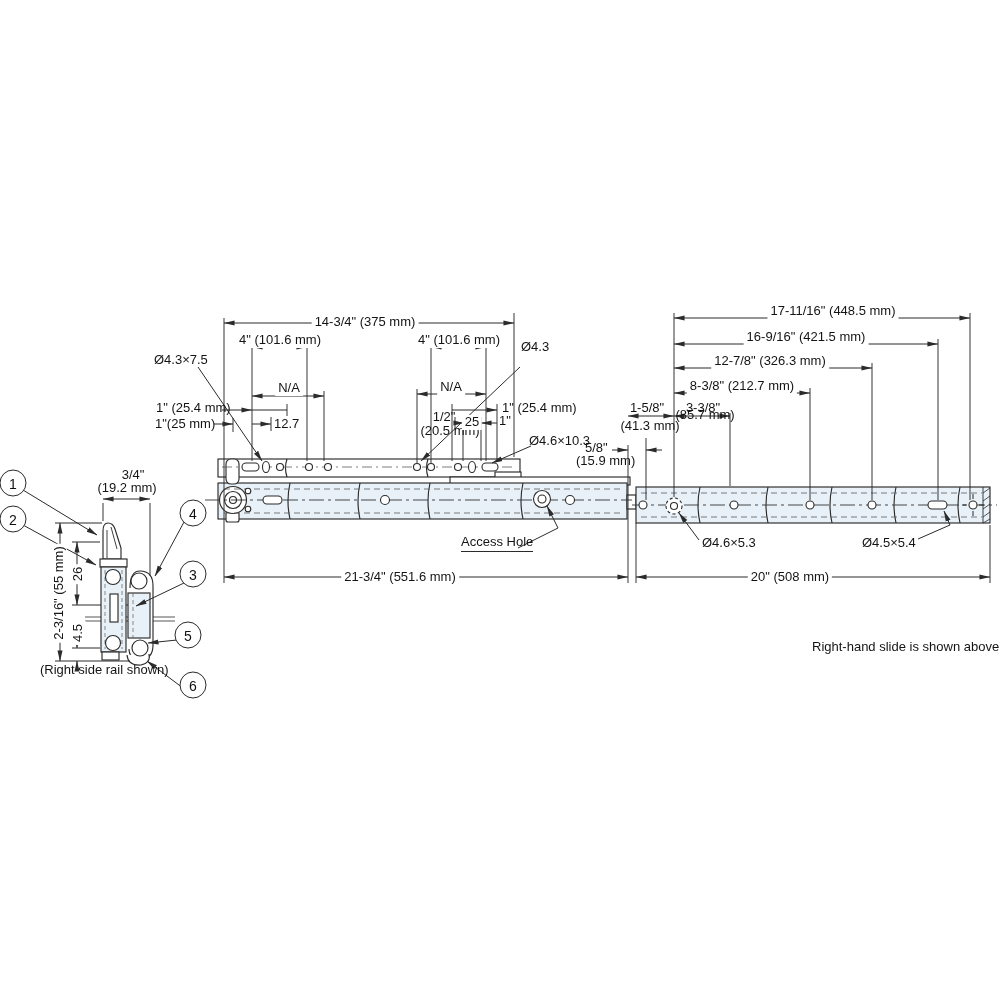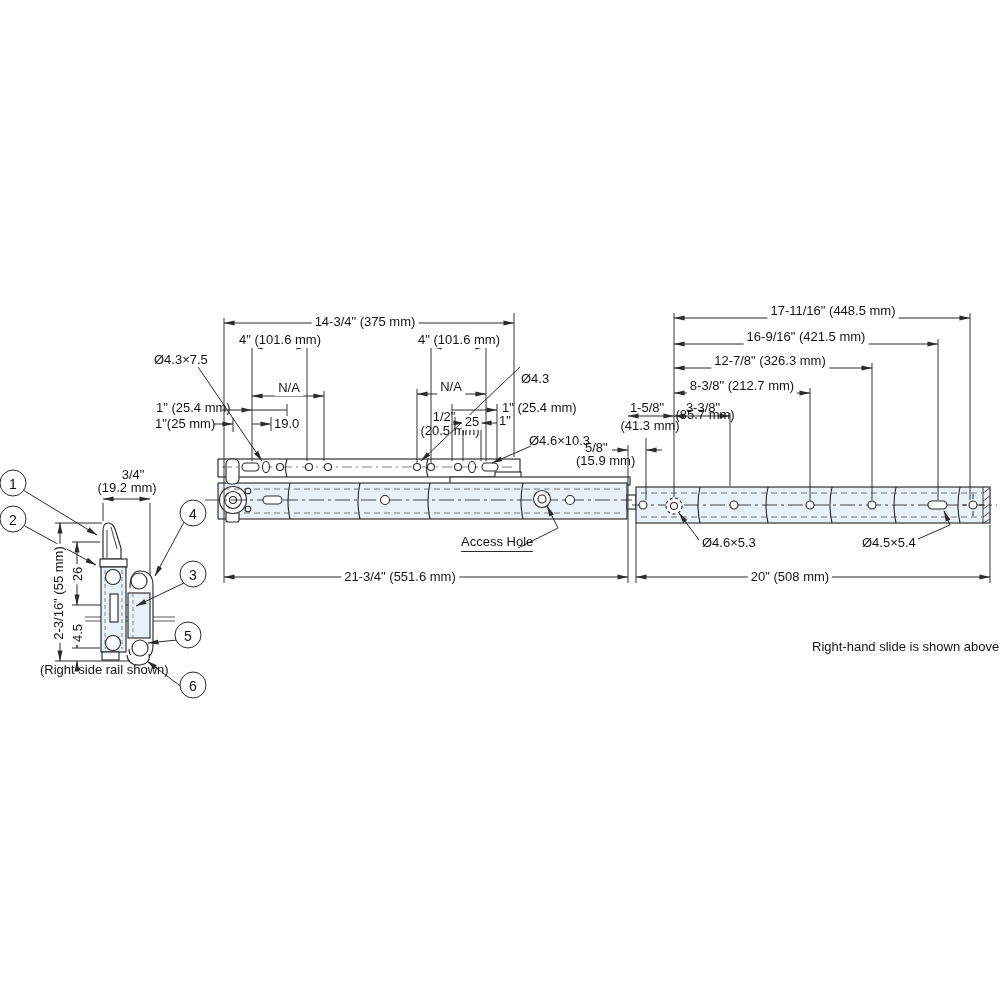--- a/index.html
+++ b/index.html
@@ -216,26 +216,26 @@
     <line x1="184" y1="583" x2="136" y2="606" marker-end="url(#ar)"></line>
     <line x1="177" y1="640" x2="148" y2="643" marker-end="url(#ar)"></line>
     <line x1="183" y1="688" x2="147" y2="661" marker-end="url(#ar)"></line>
   </g>
 </svg>
 
   <div class="lbl c bg" style="left:365px;top:315px">14-3/4" (375 mm)</div>
   <div class="lbl c bg" style="left:280px;top:333px">4" (101.6 mm)</div>
   <div class="lbl c bg" style="left:459px;top:333px">4" (101.6 mm)</div>
   <div class="lbl" style="left:154px;top:353px">Ø4.3×7.5</div>
-  <div class="lbl" style="left:521px;top:372px">Ø4.3</div>
+  <div class="lbl" style="left:521px;top:340px">Ø4.3</div>
   <div class="lbl c bg" style="left:289px;top:381px">N/A</div>
   <div class="lbl c bg" style="left:451px;top:380px">N/A</div>
   <div class="lbl" style="left:156px;top:401px">1" (25.4 mm)</div>
   <div class="lbl" style="left:155px;top:417px">1"(25 mm)</div>
-  <div class="lbl" style="left:274px;top:417px">19.0</div>
+  <div class="lbl" style="left:274px;top:417px">12.7</div>
   <div class="lbl c" style="left:444px;top:410px">1/2"</div>
   <div class="lbl c" style="left:450px;top:424px">(20.5 mm)</div>
   <div class="lbl c bg" style="left:472px;top:415px">25</div>
   <div class="lbl" style="left:499px;top:414px">1"</div>
   <div class="lbl" style="left:502px;top:401px">1" (25.4 mm)</div>
   <div class="lbl" style="left:529px;top:434px">Ø4.6×10.3</div>
   <div class="lbl" style="left:585px;top:441px">5/8"</div>
   <div class="lbl" style="left:576px;top:454px">(15.9 mm)</div>
 
   <div class="lbl c" style="left:647px;top:401px">1-5/8"</div>

